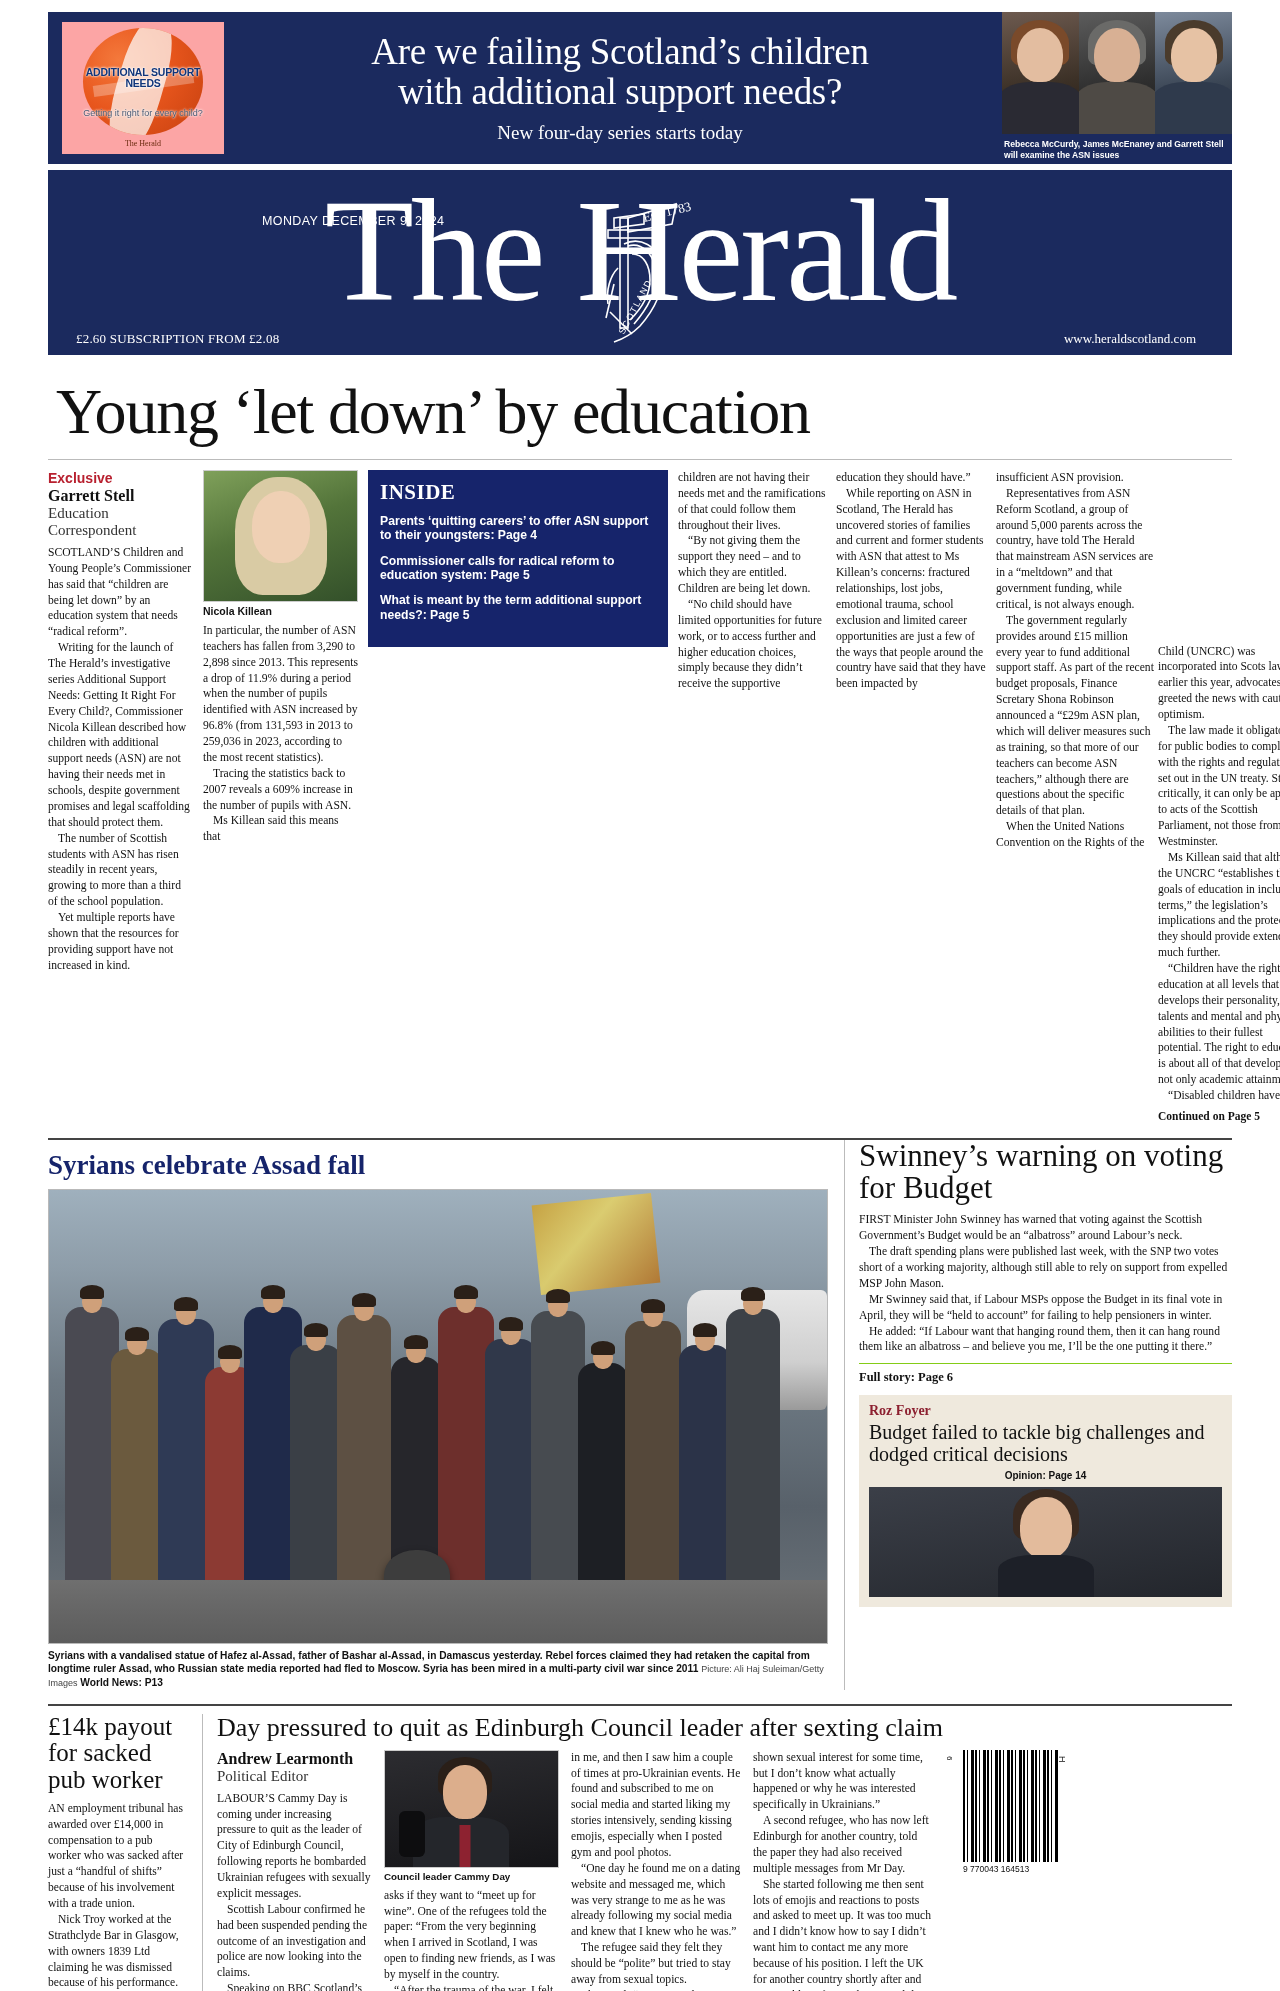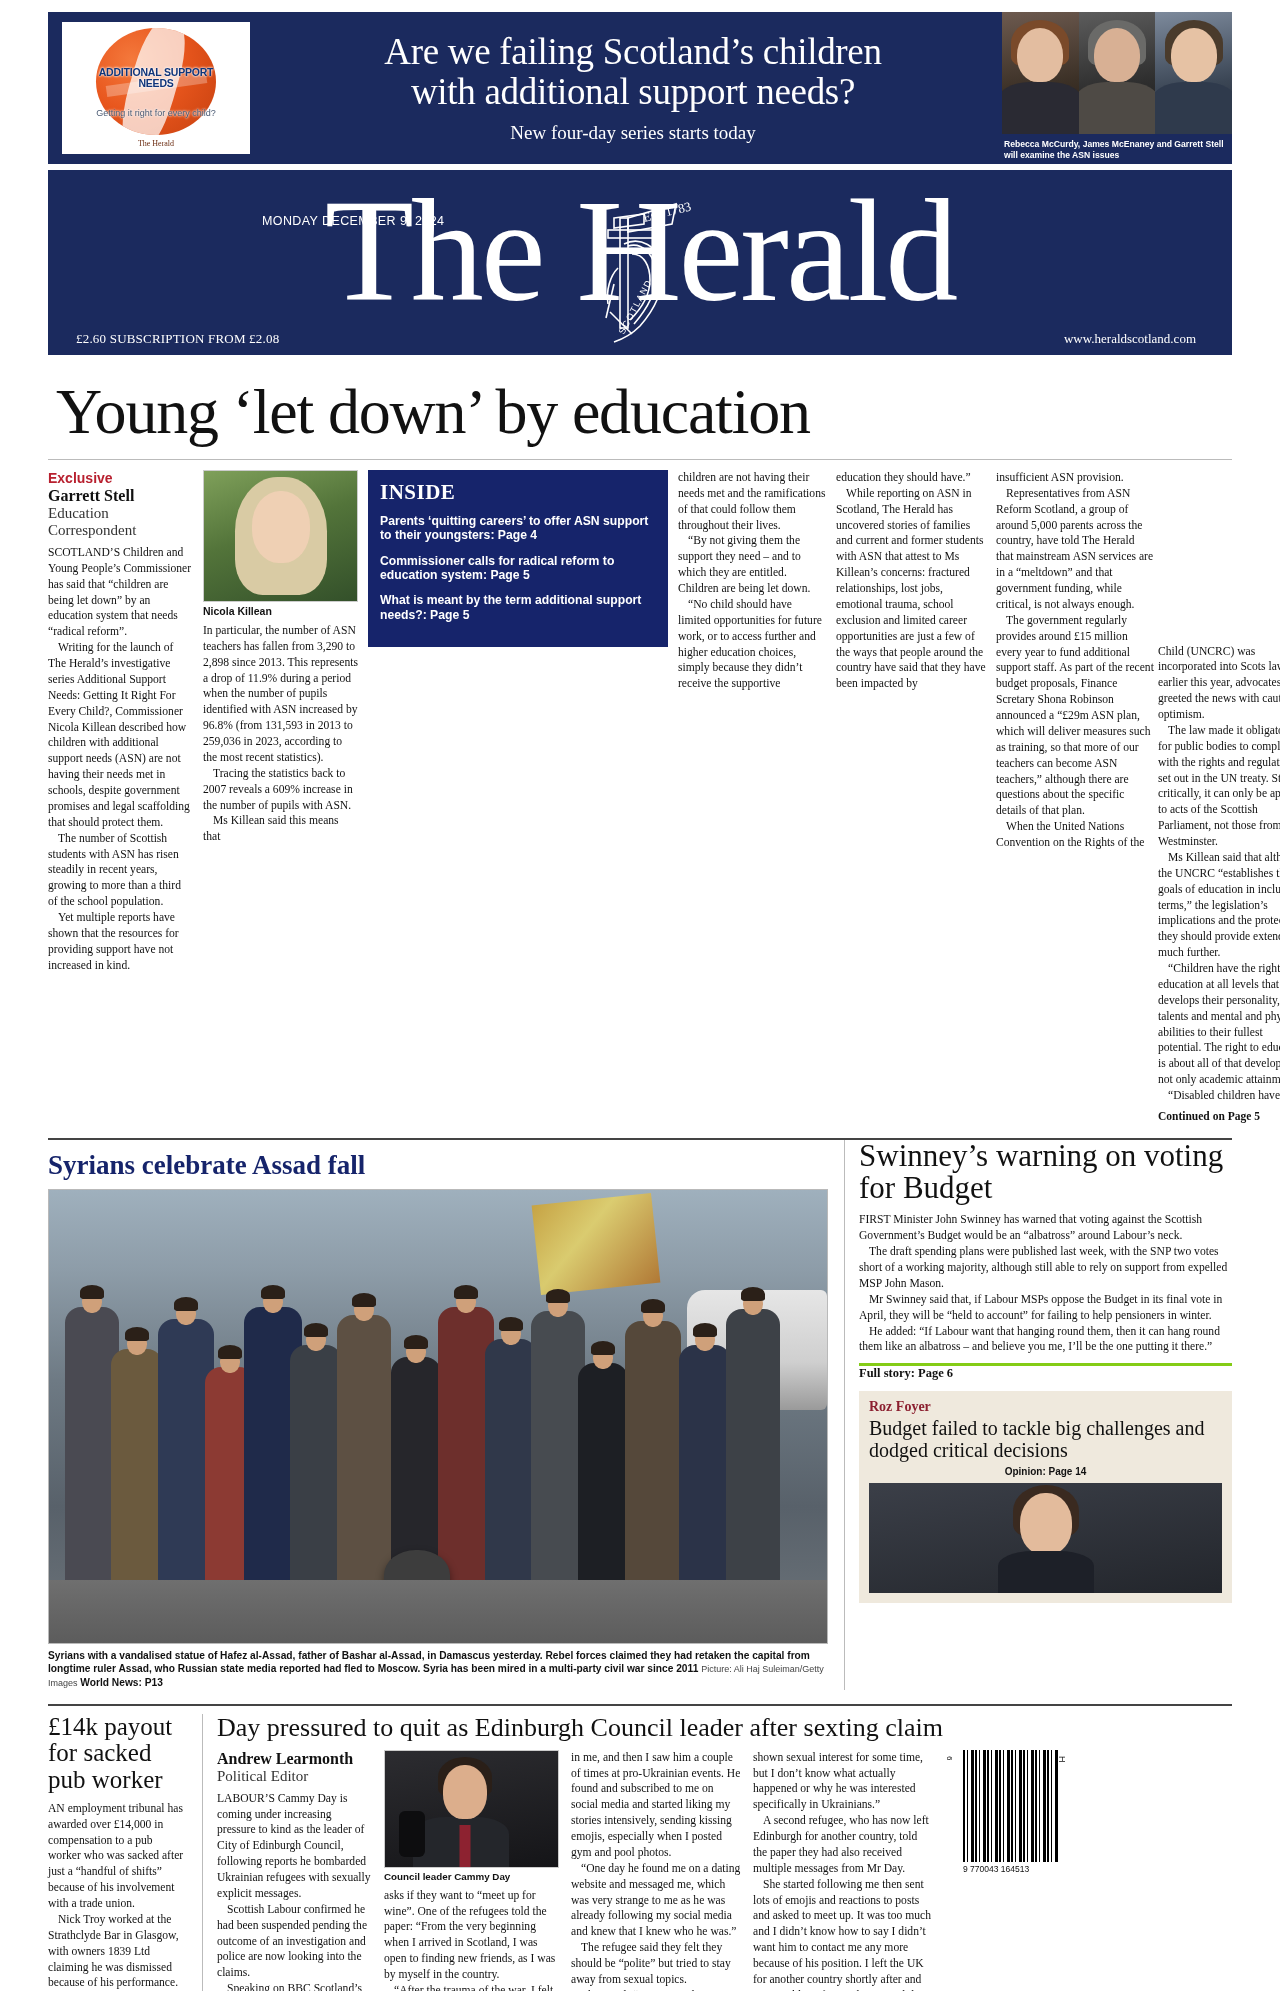--- a/index.html
+++ b/index.html
@@ -18,23 +18,23 @@
   .promo {
     margin: 12px 48px 0 48px;
     height: 152px;
     background: #1b2a5e;
     display: flex;
     align-items: stretch;
     position: relative;
     overflow: hidden;
   }
   .promo-logo {
-    width: 188px;
+    width: 162px;
     margin: 10px 0 10px 14px;
-    background: #ffffff;
+    background: #fca5a5;
     display: flex;
     flex-direction: column;
     align-items: center;
     justify-content: center;
     padding: 6px 4px;
   }
   .asn-badge { position: relative; width: 120px; height: 118px; }
   .asn-oval {
     position: absolute; inset: 0;
     border-radius: 50%;
@@ -396,21 +396,22 @@
     line-height: 1.04;
     color: #111;
     margin-bottom: 8px;
   }
   .swinney .bodytext p { font-size: 11.6px; }
   .full-story {
     font-family: "Liberation Serif", serif;
     font-weight: bold;
     font-size: 12.5px;
     margin-top: 8px;
-    border-top: 3px solid #84cc16;
+    border-top: 1px solid #84cc16;
+    padding-top: 6px;
   }
   .opinion-box {
     background: #efe9dd;
     margin-top: 10px;
     padding: 8px 10px 10px 10px;
   }
   .opinion-name {
     font-family: "Liberation Serif", serif;
     font-weight: bold;
     font-size: 14px;
@@ -815,21 +816,21 @@
 
     <div class="bot-right">
       <div class="day-head">Day pressured to quit as Edinburgh Council leader after sexting claim</div>
 
       <div class="day-cols">
 
         <div>
           <div class="byline">Andrew Learmonth</div>
           <div class="byline-role">Political Editor</div>
           <div class="bodytext">
-            <p>LABOUR’S Cammy Day is coming under increasing pressure to kind as the leader of City of Edinburgh Council, following reports he bombarded Ukrainian refugees with sexually explicit messages.</p>
+            <p>LABOUR’S Cammy Day is coming under increasing pressure to quit as the leader of City of Edinburgh Council, following reports he bombarded Ukrainian refugees with sexually explicit messages.</p>
             <p>Scottish Labour confirmed he had been suspended pending the outcome of an investigation and police are now looking into the claims.</p>
             <p>Speaking on BBC Scotland’s Sunday Show, party leader Anas Sarwar said the allegations were “deeply distressing” and that the party took “immediate action” when it became aware of the claims on Saturday.</p>
 
           </div>
         </div>
 
         <div>
           <div class="day-photo">
             <div class="dp-body"></div>
               <div class="dp-tie"></div>

